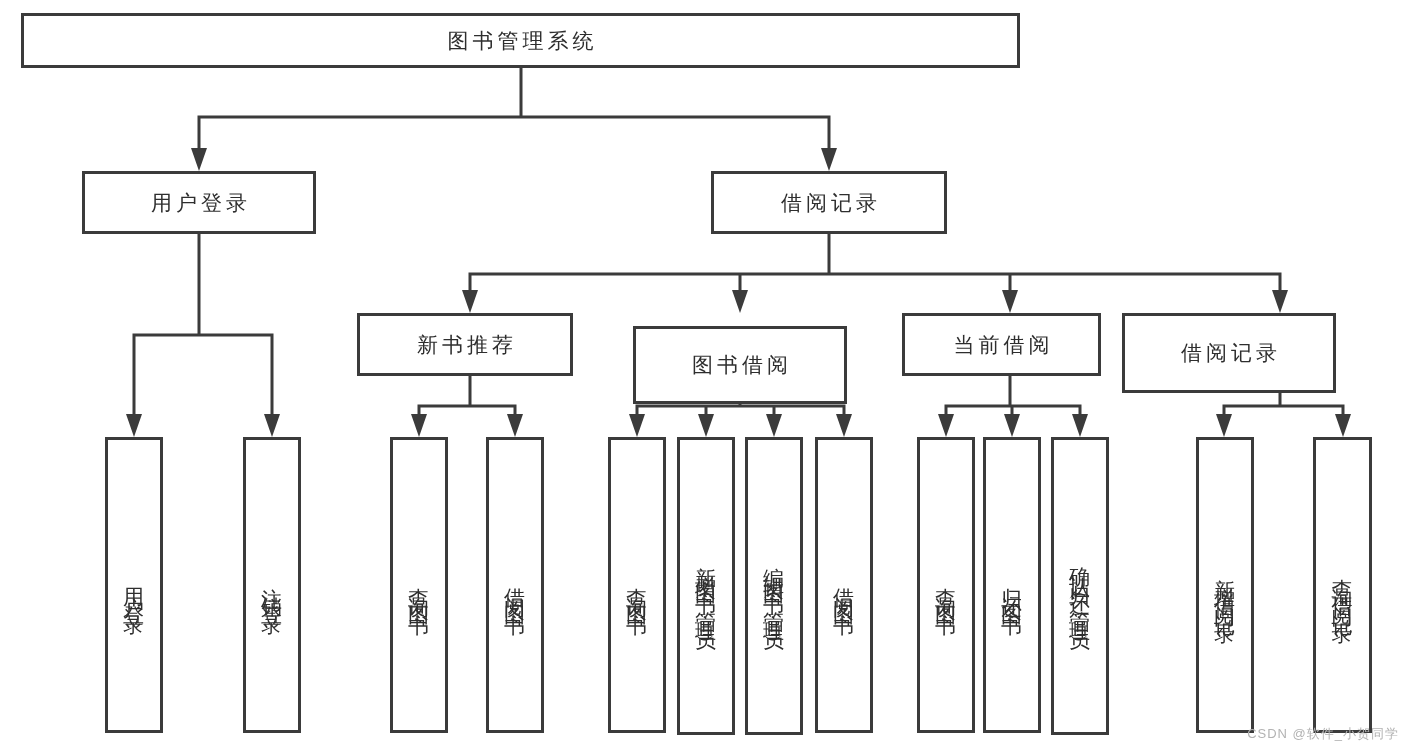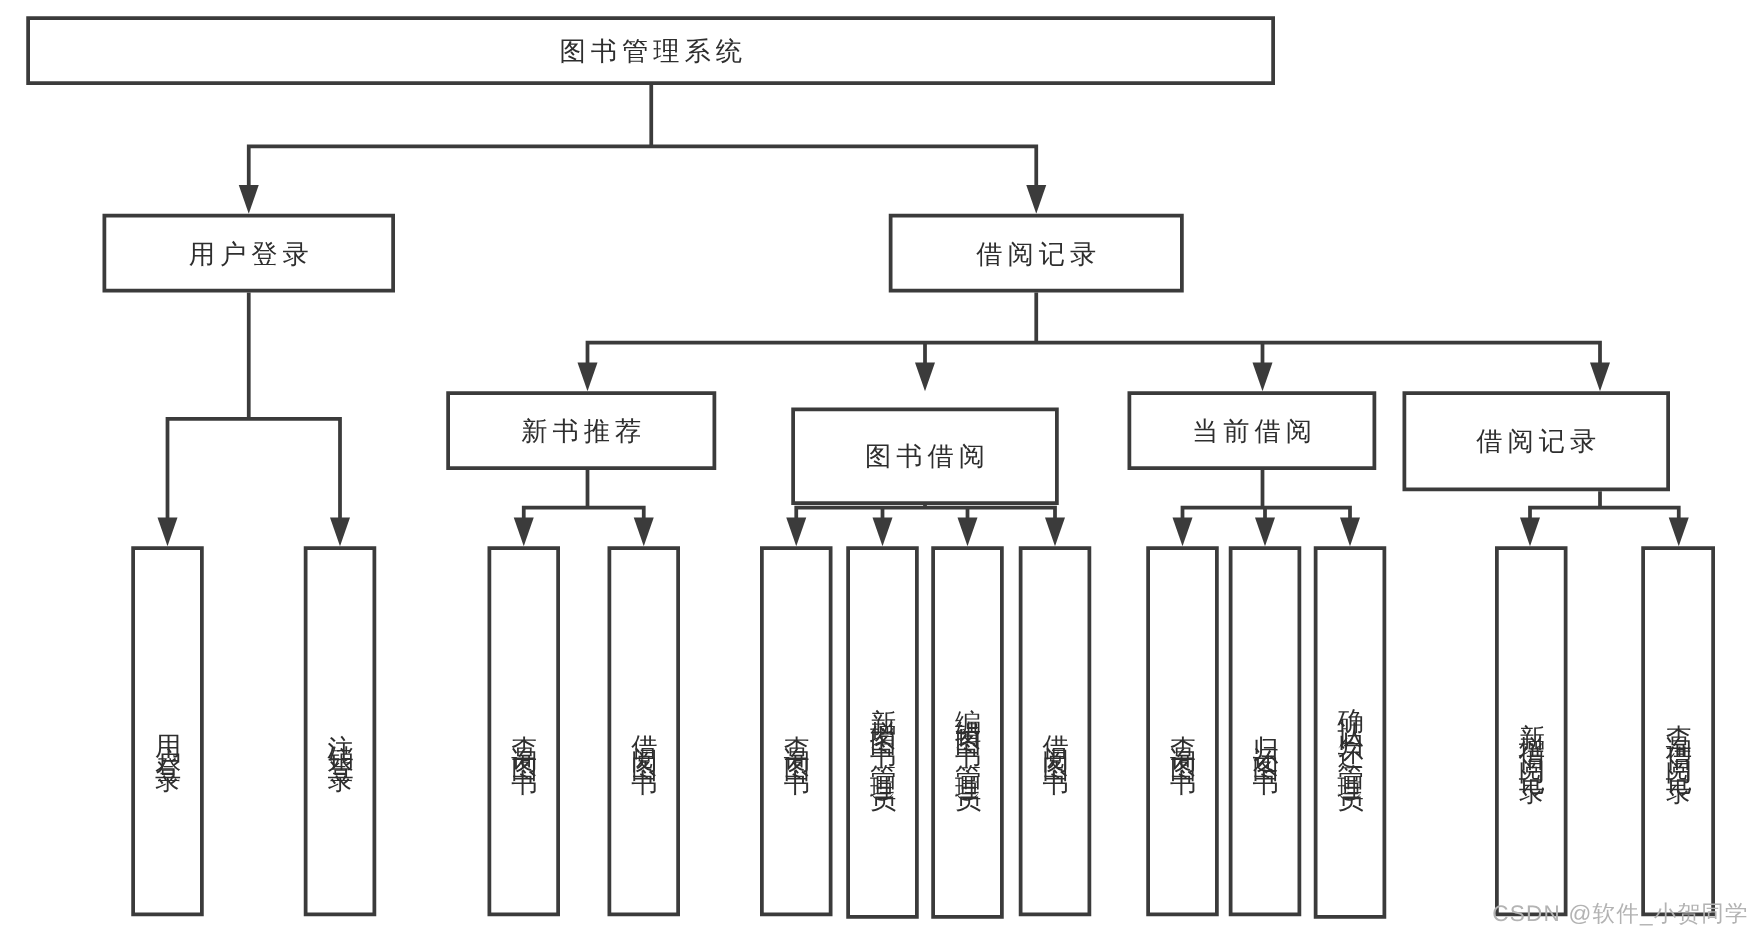--- a/index.html
+++ b/index.html
@@ -18,21 +18,21 @@
     font-size:21px; letter-spacing:4px; white-space:nowrap;
     transform:translateX(2px); 
   }
   .vbox span {
     writing-mode:vertical-rl; text-orientation:mixed;
     font-size:21px; letter-spacing:9px; line-height:1;
     transform:translateY(4px);
   }
   .watermark {
     position:absolute; right:6px; bottom:4px; z-index:2;
-    font-size:18px; letter-spacing:1px; color:#b3b3b3; white-space:nowrap;
+    font-size:13px; letter-spacing:1px; color:#b3b3b3; white-space:nowrap;
   }
 </style>
 </head>
 <body>
 
 <div class="stage">
 
   <svg class="connectors" width="1405" height="747" viewBox="0 0 1405 747">
     <g stroke="#3b3b3b" stroke-width="3" fill="none" stroke-linecap="square">
       <path d="M521 66 V117 M199 117 H829 M199 117 V150 M829 117 V150"></path>

